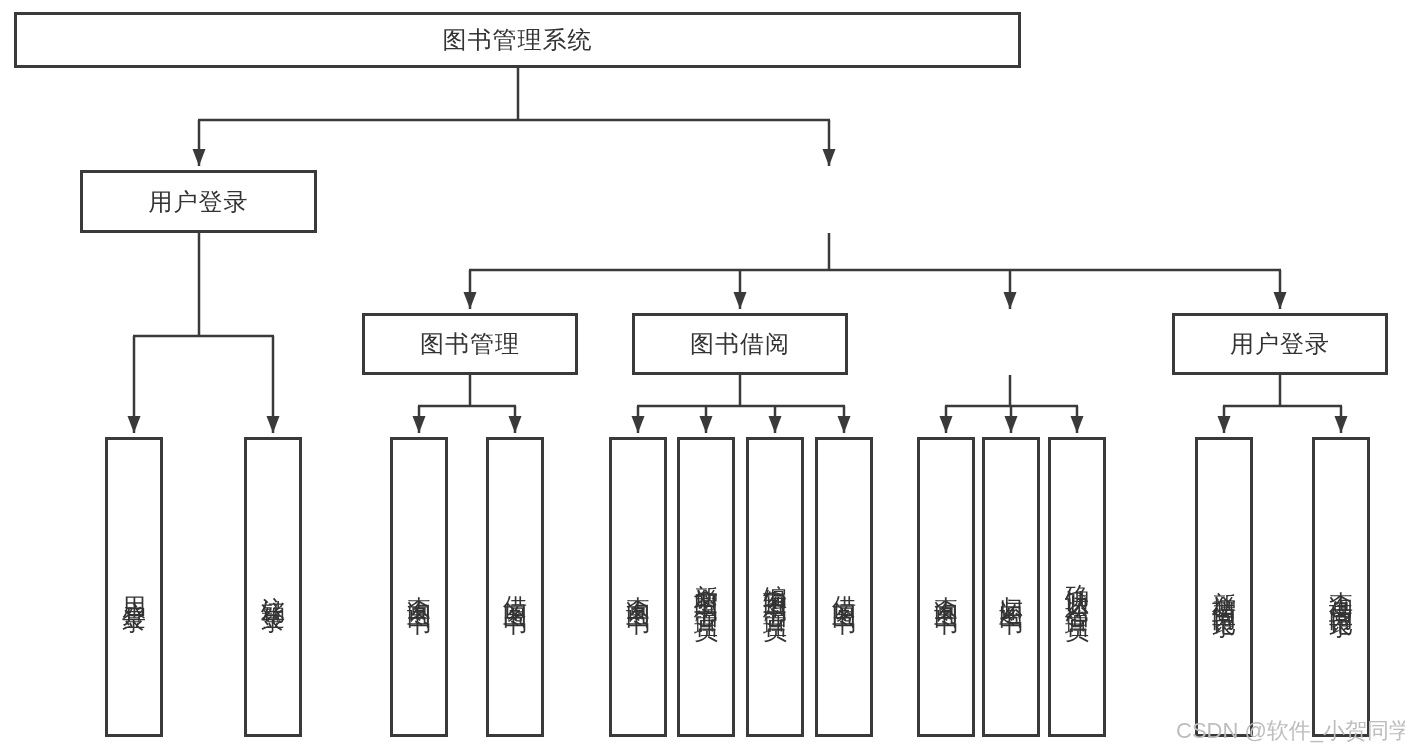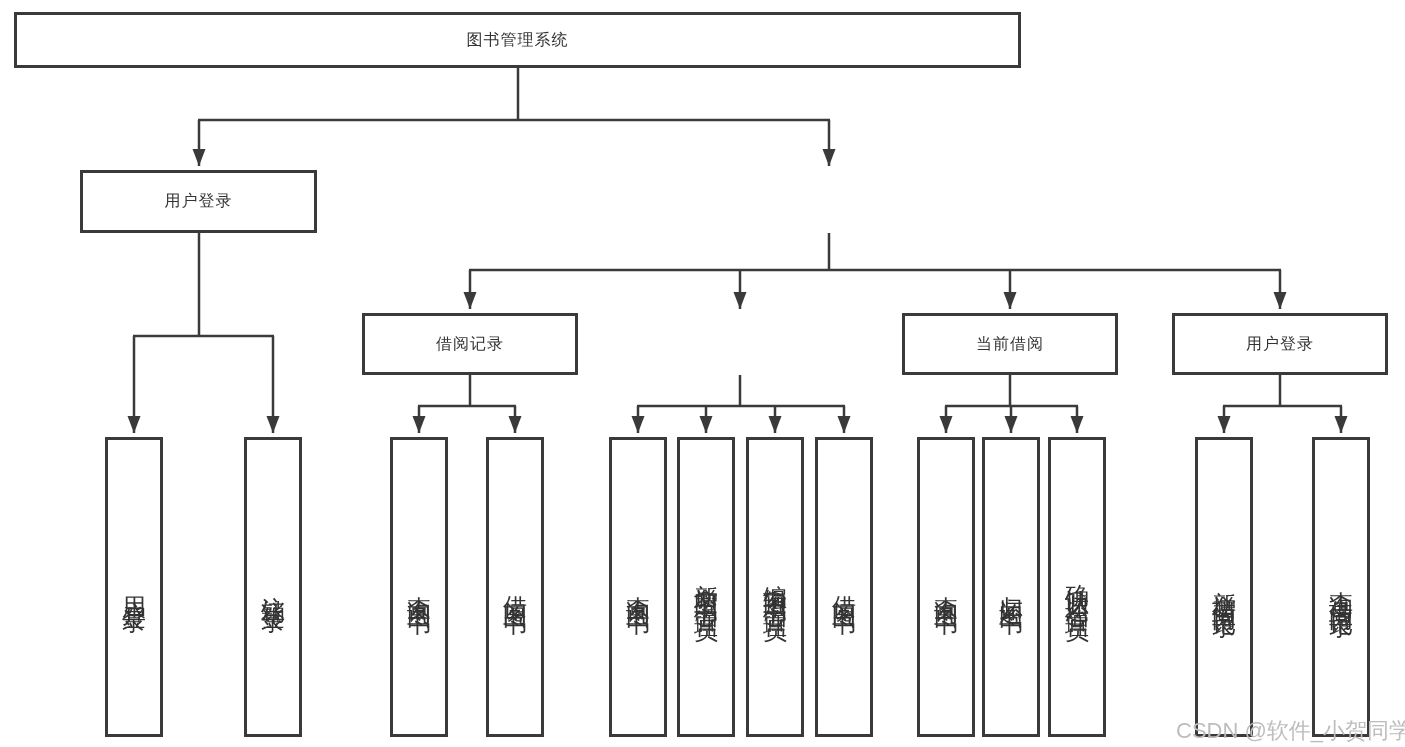--- a/index.html
+++ b/index.html
@@ -25,21 +25,21 @@
     position: absolute;
     box-sizing: border-box;
     border: 3px solid #3a3a3a;
     background: #ffffff;
     display: flex;
     align-items: center;
     justify-content: center;
     color: #333333;
   }
   .h-node {
-    font-size: 16px;
+    font-size: 24px;
     letter-spacing: 1px;
     white-space: nowrap;
   }
   .root-node {
     left: 14px; top: 12px;
     width: 1007px; height: 56px;
   }
   .l2-node { width: 237px; height: 63px; top: 170px; }
   .l3-node { width: 216px; height: 62px; top: 313px; }
   .leaf {
@@ -119,24 +119,24 @@
 
   <div class="node h-node root-node">
     <span>图书管理系统</span>
   </div>
 
   <div class="node h-node l2-node" style="left:80px;">
     <span>用户登录</span>
   </div>
 
   <div class="node h-node l3-node" style="left:362px;">
-    <span>借阅记录</span>
+    <span>图书管理</span>
   </div>
-  <div class="node h-node l3-node" style="left:902px;">
-    <span>当前借阅</span>
+  <div class="node h-node l3-node" style="left:632px;">
+    <span>图书借阅</span>
   </div>
   <div class="node h-node l3-node" style="left:1172px;">
     <span>用户登录</span>
   </div>
 
   <div class="node leaf" style="left:105px;">
     <span class="v-label">用户登录</span>
   </div>
   <div class="node leaf" style="left:244px;">
     <span class="v-label">注销登录</span>

